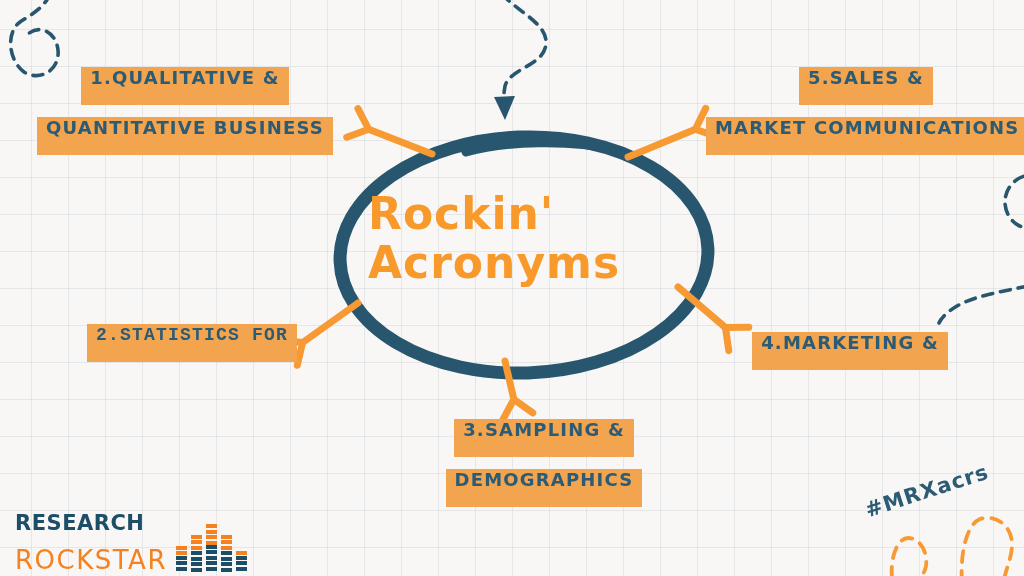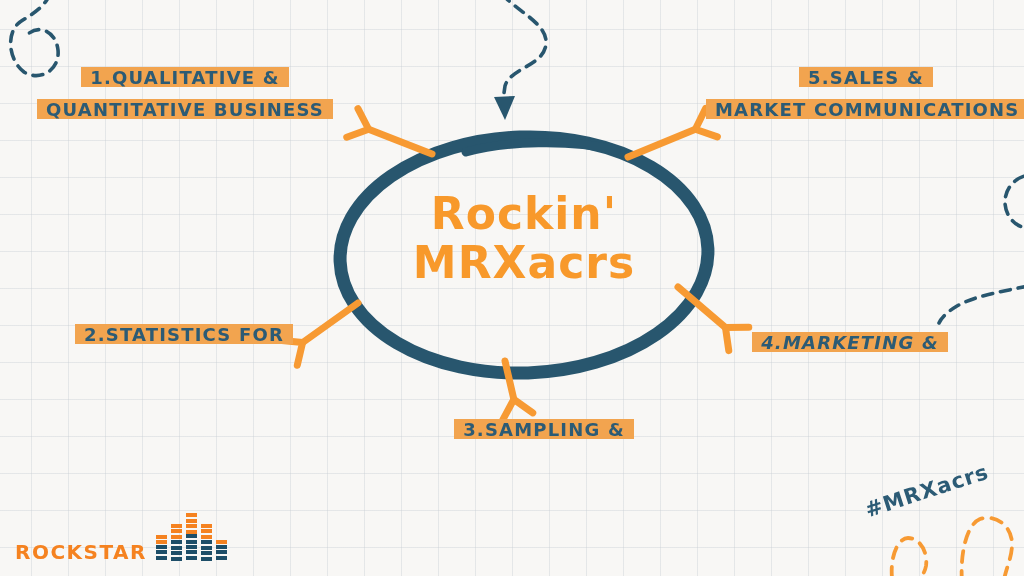--- a/index.html
+++ b/index.html
@@ -26,42 +26,41 @@
     line-height:1;
   }
   .node .row{margin-bottom:12px;}
   .tag{
     display:inline-block;
     background:var(--box-orange);
     color:var(--text-teal);
     font-weight:bold;
     font-size:18px;
     letter-spacing:1.2px;
-    padding:2px 9px 0;
+    padding:2px 9px 18px;
     white-space:nowrap;
   }
   .title{
     position:absolute;left:368px;top:189px;width:312px;
-    text-align:center;
     color:var(--title-orange);
     font-weight:bold;
     font-size:44px;
     line-height:1.12;
     letter-spacing:1px;
   }
   .logo{
     position:absolute;left:15px;top:513px;
     display:flex;align-items:flex-end;gap:9px;
   }
   .logo-research{
     color:var(--logo-navy);font-weight:bold;font-size:21px;
     letter-spacing:.5px;line-height:1;
   }
   .logo-rockstar{
-    color:var(--logo-orange);font-weight:bold;font-size:20px;
+    color:var(--logo-orange);font-weight:normal;font-size:26px;
     letter-spacing:1.5px;line-height:1;margin-top:13px;
   }
   .eq{display:flex;align-items:flex-end;gap:4px;padding-bottom:1px;}
   .eq-col{width:11px;display:flex;flex-direction:column;}
   .eq-seg-o{background:repeating-linear-gradient(to bottom,var(--logo-orange) 0 4px,transparent 4px 5.5px);}
   .eq-seg-t{background:repeating-linear-gradient(to bottom,var(--logo-navy) 0 4px,transparent 4px 5.5px);}
   .hashtag{
     position:absolute;left:862px;top:474px;width:160px;
     transform:rotate(-18deg);
     color:var(--text-teal);
@@ -93,47 +92,49 @@
 
     <line class="arrow" x1="432" y1="154" x2="368" y2="129" marker-end="url(#ah)"></line>
     <line class="arrow" x1="628" y1="157" x2="696" y2="129" marker-end="url(#ah)"></line>
     <line class="arrow" x1="358" y1="303" x2="302" y2="343" marker-end="url(#ah)"></line>
     <line class="arrow" x1="678" y1="287" x2="726" y2="328" marker-end="url(#ah)"></line>
     <line class="arrow" x1="505" y1="361" x2="514" y2="400" marker-end="url(#ah)"></line>
   </svg>
 
   <div class="title">
     <div>Rockin'</div>
-    <div>MRXacrs</div>
+    <div>Acronyms</div>
   </div>
 
   <div class="node" style="left:25px;top:67px;">
     <div class="row"><span class="tag">1.QUALITATIVE &amp;</span></div>
     <div class="row"><span class="tag">QUANTITATIVE BUSINESS</span></div>
   </div>
 
   <div class="node" style="left:706px;top:67px;">
     <div class="row"><span class="tag">5.SALES &amp;</span></div>
     <div class="row"><span class="tag">MARKET COMMUNICATIONS</span></div>
   </div>
 
-  <div class="node" style="left:24px;top:324px;">
+  <div class="node" style="left:32px;top:324px;font-family:Liberation Mono, monospace;">
     <div class="row"><span class="tag">2.STATISTICS FOR</span></div>
   </div>
 
-  <div class="node" style="left:690px;top:332px;font-style:italic;">
+  <div class="node" style="left:690px;top:332px;">
     <div class="row"><span class="tag">4.MARKETING &amp;</span></div>
   </div>
 
   <div class="node" style="left:384px;top:419px;">
     <div class="row"><span class="tag">3.SAMPLING &amp;</span></div>
+    <div class="row"><span class="tag">DEMOGRAPHICS</span></div>
   </div>
 
   <div class="logo">
     <div class="logo-text">
+      <div class="logo-research">RESEARCH</div>
       <div class="logo-rockstar">ROCKSTAR</div>
     </div>
     <div class="eq">
       <div class="eq-col">
         <div class="eq-seg-o" style="height:10px;"></div>
           <div class="eq-seg-t" style="height:16px;"></div>
       </div>
       <div class="eq-col">
         <div class="eq-seg-o" style="height:16px;"></div>
           <div class="eq-seg-t" style="height:21px;"></div>

